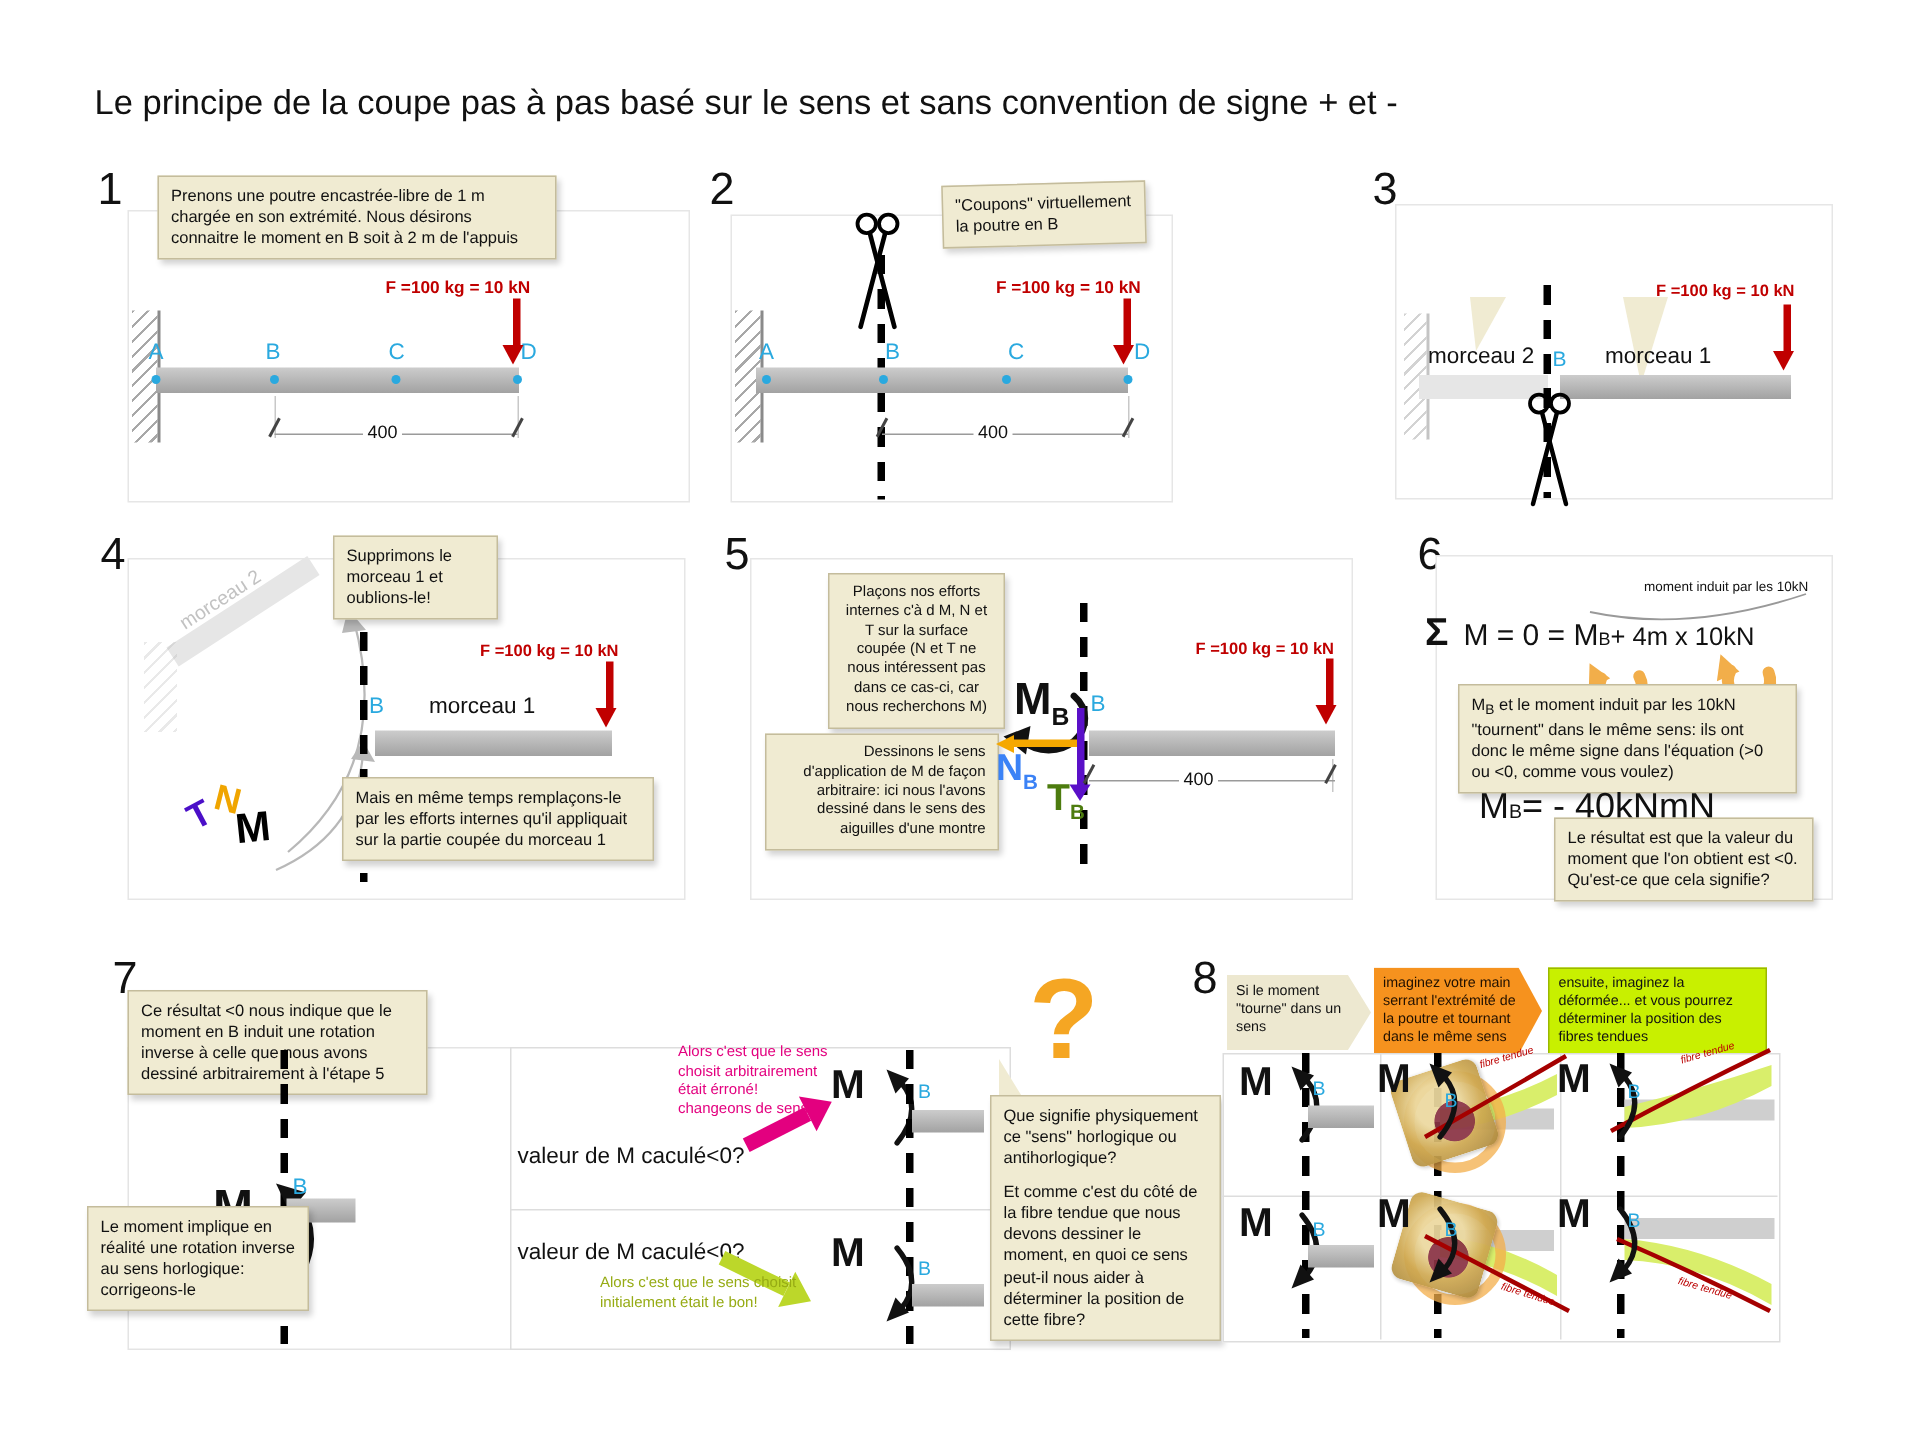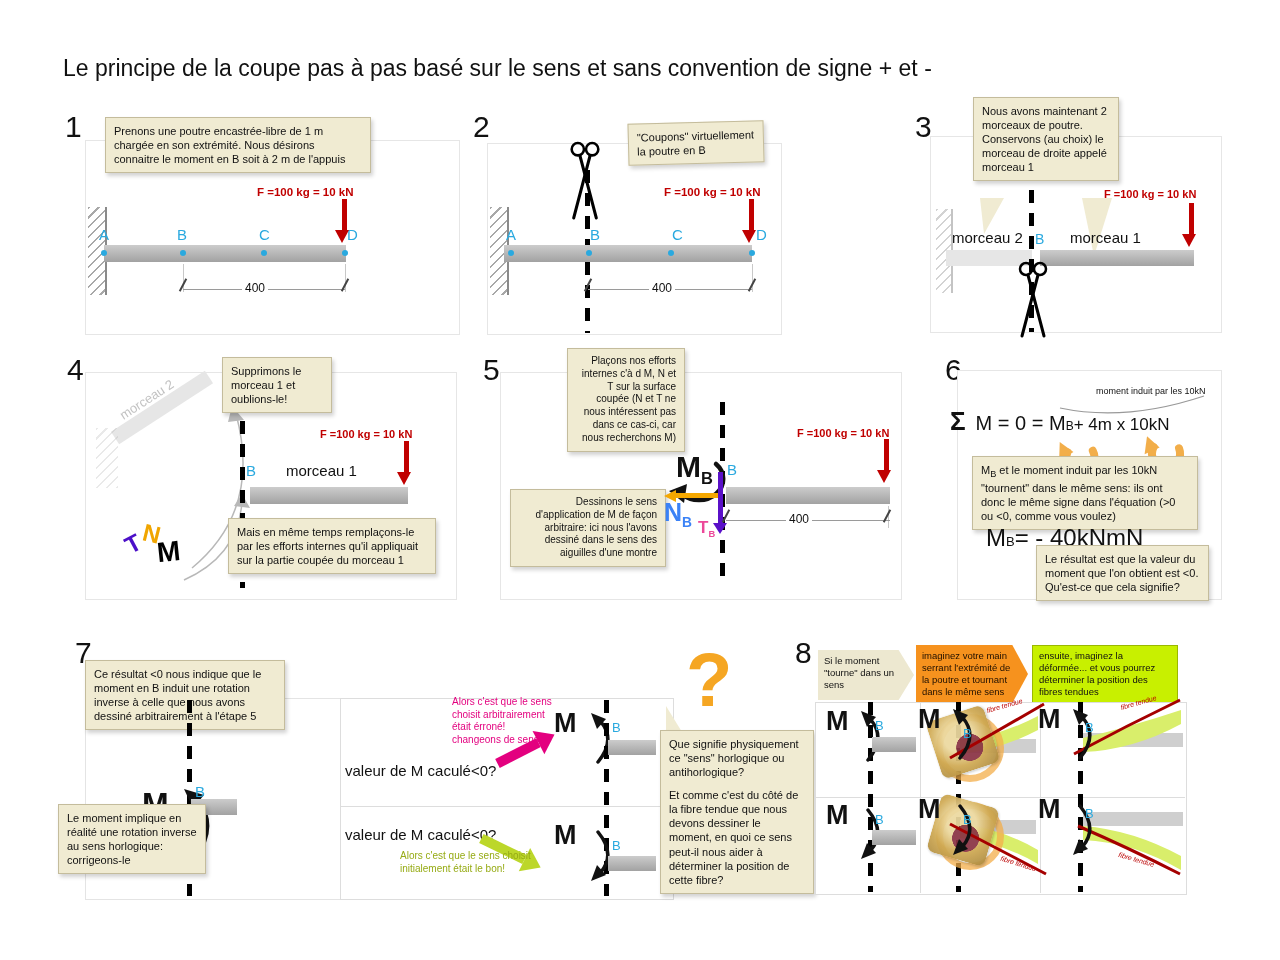--- a/index.html
+++ b/index.html
@@ -98,21 +98,20 @@
   <div class="dimext" style="left:752px;top:264px;height:28px;"></div>
   <div class="dimline" style="left:588px;top:289px;width:164px;"></div>
   <div class="slash" style="left:581px;top:284px;"></div>
   <div class="slash" style="left:745px;top:284px;"></div>
   <div class="dimlabel" style="left:649px;top:281px;">400</div>
 
   <div class="stepnum" style="left:915px;top:110px;">3</div>
   <div class="panel" style="left:930px;top:136px;width:290px;height:195px;"></div>
   <div class="tail" style="left:980px;top:198px;border-top:36px solid #F0EBD2;border-right:20px solid transparent;border-left:4px solid transparent;"></div>
   <div class="tail" style="left:1082px;top:198px;border-top:58px solid #F0EBD2;border-left:12px solid transparent;border-right:18px solid transparent;"></div>
-  <div class="callout" style="left:973px;top:97px;width:128px;">Nous avons maintenant 2 morceaux de poutre. Conservons (au choix) le morceau de droite appelé morceau 1</div>
   <div class="hatch" style="left:936px;top:209px;width:15px;height:84px;opacity:.5;"></div>
   <div class="beamf" style="left:946px;top:250px;width:86px;height:16px;"></div>
   <div class="cut" style="left:1029px;top:190px;height:142px;"></div>
   <div class="abs" style="left:952px;top:229px;font-size:15px;">morceau 2</div>
   <div class="abs cyan" style="left:1035px;top:231px;font-size:14px;">B</div>
   <div class="abs" style="left:1070px;top:229px;font-size:15px;">morceau 1</div>
   <div class="beam" style="left:1040px;top:250px;width:154px;height:16px;"></div>
   <div class="force" style="left:1104px;top:188px;font-size:11px;">F =100 kg = 10 kN</div>
   <div class="fshaft" style="left:1189px;top:203px;height:32px;"></div>
   <div class="fhead" style="left:1182px;top:234px;"></div>
@@ -142,34 +141,34 @@
   <div class="fshaft" style="left:404px;top:441px;height:32px;"></div>
   <div class="fhead" style="left:397px;top:472px;"></div>
   <div class="mlet" style="left:126px;top:530px;font-size:24px;color:#4B0FC8;transform:rotate(-28deg);">T</div>
   <div class="mlet" style="left:143px;top:520px;font-size:24px;color:#F0A500;transform:rotate(14deg);">N</div>
   <div class="mlet" style="left:157px;top:536px;font-size:28px;color:#000;transform:rotate(-6deg);">M</div>
   <div class="callout" style="left:222px;top:357px;width:92px;">Supprimons le morceau 1 et oublions-le!</div>
   <div class="callout" style="left:228px;top:518px;width:190px;">Mais en même temps remplaçons-le par les efforts internes qu'il appliquait sur la partie coupée du morceau 1</div>
 
   <div class="stepnum" style="left:483px;top:353px;">5</div>
   <div class="panel" style="left:500px;top:372px;width:400px;height:226px;"></div>
-  <div class="callout" style="left:552px;top:348px;width:100px;text-align:right;font-size:10px;margin-left:15px;">Plaçons nos efforts internes c'à d M, N et T sur la surface coupée (N et T ne nous intéressent pas dans ce cas-ci, car nous recherchons M)</div>
+  <div class="callout" style="left:552px;top:382px;width:100px;text-align:center;font-size:10px;">Plaçons nos efforts internes c'à d M, N et T sur la surface coupée (N et T ne nous intéressent pas dans ce cas-ci, car nous recherchons M)</div>
   <div class="callout" style="left:510px;top:489px;width:138px;text-align:right;font-size:10px;">Dessinons le sens d'application de M de façon arbitraire: ici nous l'avons dessiné dans le sens des aiguilles d'une montre</div>
   <div class="cut" style="left:720px;top:402px;height:176px;"></div>
   <div class="mlet" style="left:676px;top:450px;font-size:30px;"><span>M</span><sub>B</sub></div>
   <svg class="abs" style="left:664px;top:458px;" width="64" height="48" viewBox="0 0 64 48">
     <path d="M52,6 A23,20 0 0 1 18,36" fill="none" stroke="#111" stroke-width="4.5" stroke-linecap="round"></path>
     <polygon points="5,33 23,26 20,45" fill="#111"></polygon>
   </svg>
   <div class="ashaft" style="left:676px;top:493px;width:46px;height:5px;background:#F5A800;"></div>
   <div class="ahead" style="left:664px;top:490px;border-right:12px solid #F5A800;border-top:6px solid transparent;border-bottom:6px solid transparent;"></div>
   <div class="mlet" style="left:664px;top:498px;font-size:25px;color:#3b82f6;"><span>N</span><sub>B</sub></div>
   <div class="ashaft" style="left:718px;top:472px;width:5px;height:52px;background:#5A10C8;"></div>
   <div class="ahead" style="left:713px;top:523px;border-top:11px solid #5A10C8;border-left:7px solid transparent;border-right:7px solid transparent;"></div>
-  <div class="mlet" style="left:698px;top:518px;font-size:17px;color:#ec4899;"><span>T</span><sub>B</sub></div>
+  <div class="mlet" style="left:698px;top:518px;font-size:25px;color:#4d7c0f;"><span>T</span><sub>B</sub></div>
   <div class="abs cyan" style="left:727px;top:461px;font-size:15px;">B</div>
   <div class="beam" style="left:726px;top:487px;width:164px;height:17px;"></div>
   <div class="force" style="left:797px;top:427px;font-size:11px;">F =100 kg = 10 kN</div>
   <div class="fshaft" style="left:884px;top:439px;height:32px;"></div>
   <div class="fhead" style="left:877px;top:470px;"></div>
   <div class="dimext" style="left:888px;top:506px;height:22px;"></div>
   <div class="dimline" style="left:726px;top:520px;width:164px;"></div>
   <div class="slash" style="left:719px;top:515px;"></div>
   <div class="slash" style="left:880px;top:515px;"></div>
   <div class="dimlabel" style="left:786px;top:512px;">400</div>

